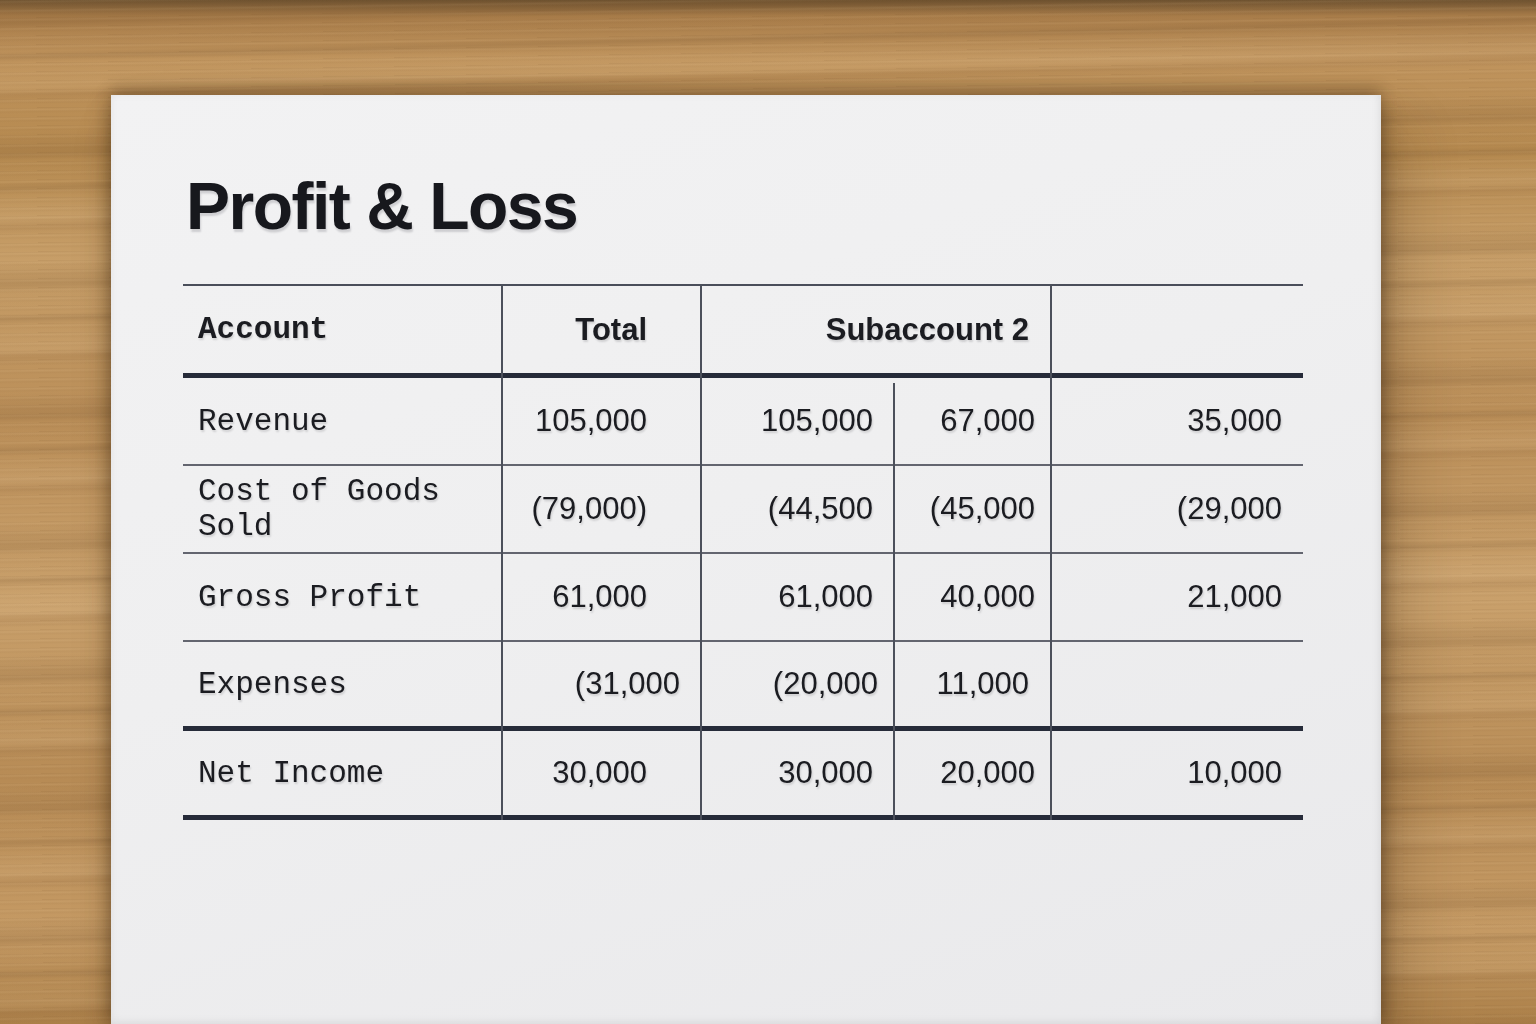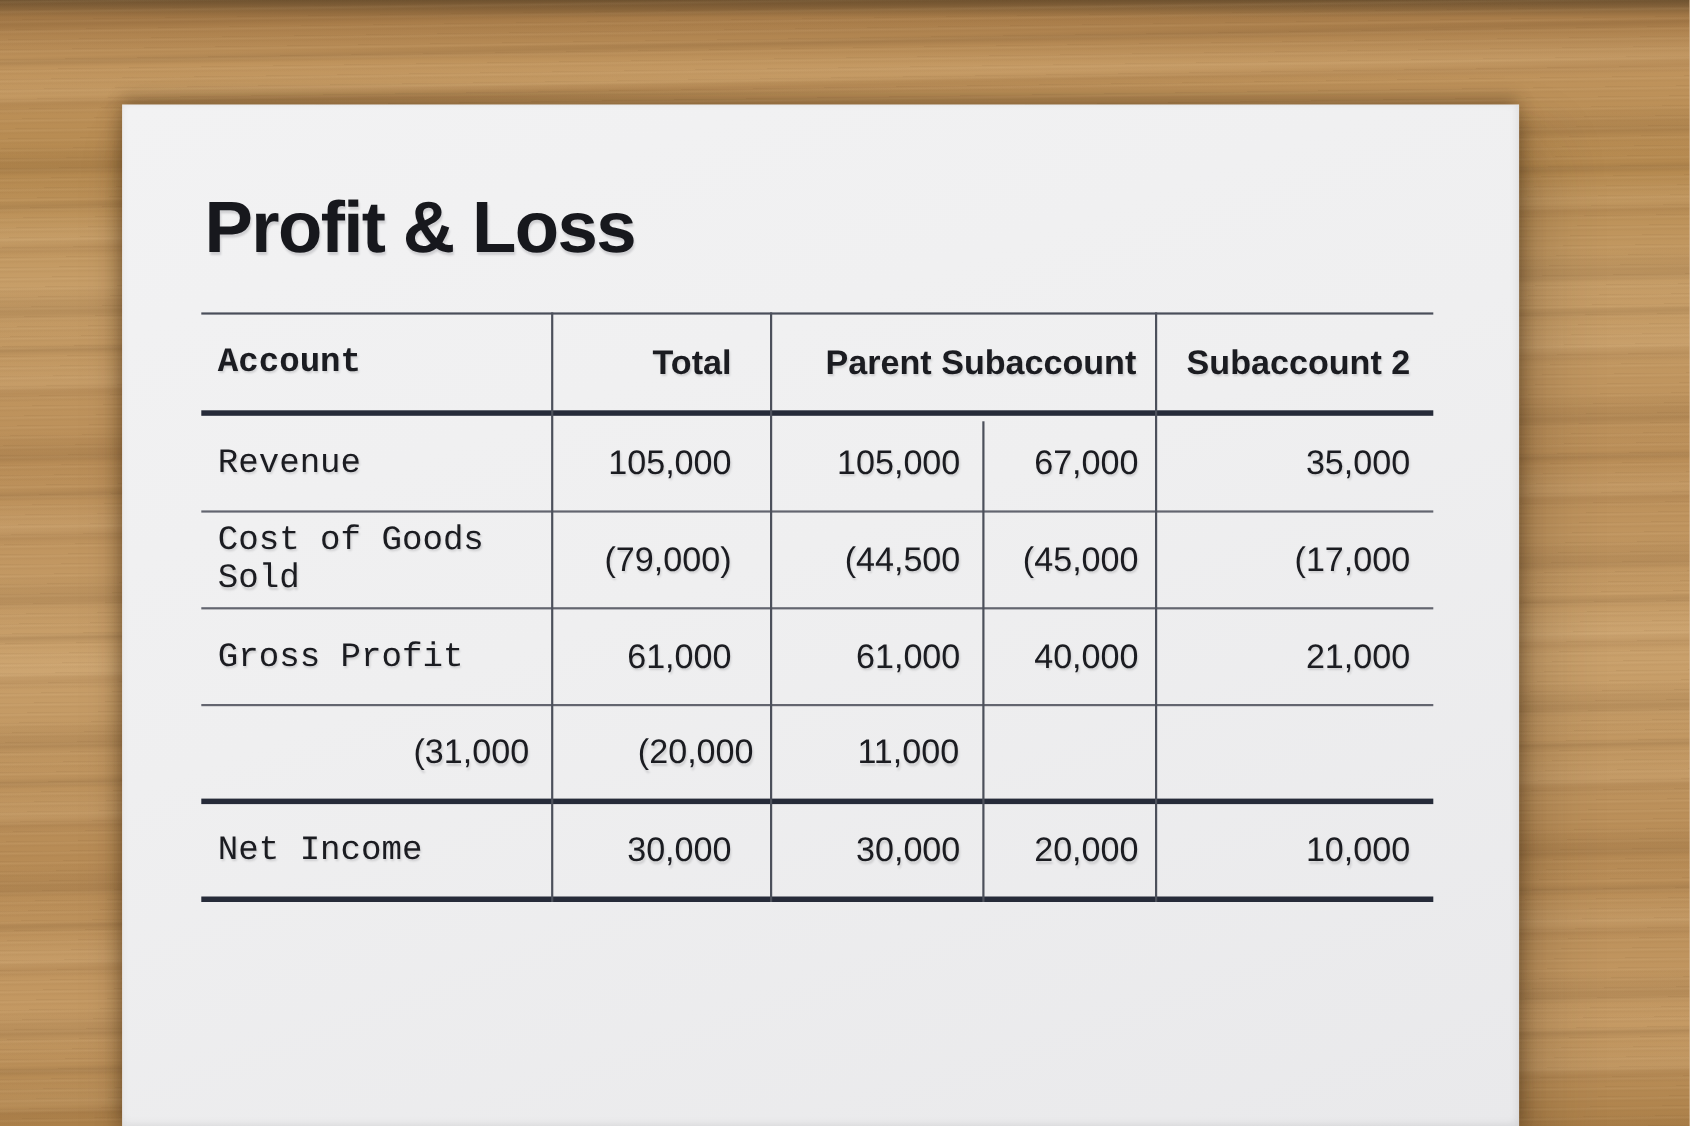--- a/index.html
+++ b/index.html
@@ -63,21 +63,21 @@
     display: grid; grid-template-columns: 318px 199px 193px 157px 253px;
     height: 88px;
     border-bottom: 2px solid #63656f;
   }
   .data-row.thick { height: 89px; border-bottom: 5px solid #262b39; }
 
   .cell { display: flex; align-items: center; font-size: 31px; }
   .cell.left  { justify-content: flex-start; padding-left: 15px; font-family: Liberation Mono, monospace; }
   .cell.right { justify-content: flex-end; }
   .hdr { font-weight: 700; }
-  .pad-total { padding-right: 35px; }
+  .pad-total { padding-right: 53px; }
   .pad-ps    { padding-right: 17px; }
   .pad-ps1   { padding-right: 20px; }
   .pad-ps2   { padding-right: 15px; padding-left: 36px; }
   .pad-sub2  { padding-right: 21px; }
 
   .vline { position: absolute; width: 2px; background: #4c505b; }
   .v1 { left: 318px; top: 0; height: 536px; }
   .v2 { left: 517px; top: 0; height: 536px; }
   .v3 { left: 710px; top: 99px; height: 437px; }
   .v4 { left: 867px; top: 0; height: 536px; }
@@ -88,49 +88,49 @@
 <div class="desk">
   <div class="paper">
 
     <div class="doc-title">Profit &amp; Loss</div>
 
     <div class="pl-table">
 
       <div class="header-row">
         <div class="cell left hdr">Account</div>
         <div class="cell right hdr pad-total">Total</div>
-        <div class="cell right hdr pad-ps">Parent Subaccount</div>
         <div class="cell right hdr pad-sub2">Subaccount 2</div>
       </div>
 
       <div class="data-row">
         <div class="cell left">Revenue</div>
         <div class="cell right pad-total">105,000</div>
         <div class="cell right pad-ps1">105,000</div>
         <div class="cell right pad-ps2">67,000</div>
         <div class="cell right pad-sub2">35,000</div>
       </div>
 
       <div class="data-row">
         <div class="cell left">Cost of Goods Sold</div>
         <div class="cell right pad-total">(79,000)</div>
         <div class="cell right pad-ps1">(44,500</div>
         <div class="cell right pad-ps2">(45,000</div>
-        <div class="cell right pad-sub2">(17,000</div>
+        <div class="cell right pad-sub2">(29,000</div>
       </div>
 
       <div class="data-row">
         <div class="cell left">Gross Profit</div>
         <div class="cell right pad-total">61,000</div>
         <div class="cell right pad-ps1">61,000</div>
         <div class="cell right pad-ps2">40,000</div>
         <div class="cell right pad-sub2">21,000</div>
       </div>
 
       <div class="data-row thick">
+        <div class="cell left">Expenses</div>
         <div class="cell right pad-ps1">(31,000</div>
         <div class="cell right pad-ps2">(20,000</div>
         <div class="cell right pad-sub2">11,000</div>
       </div>
 
       <div class="data-row thick">
         <div class="cell left">Net Income</div>
         <div class="cell right pad-total">30,000</div>
         <div class="cell right pad-ps1">30,000</div>
         <div class="cell right pad-ps2">20,000</div>

